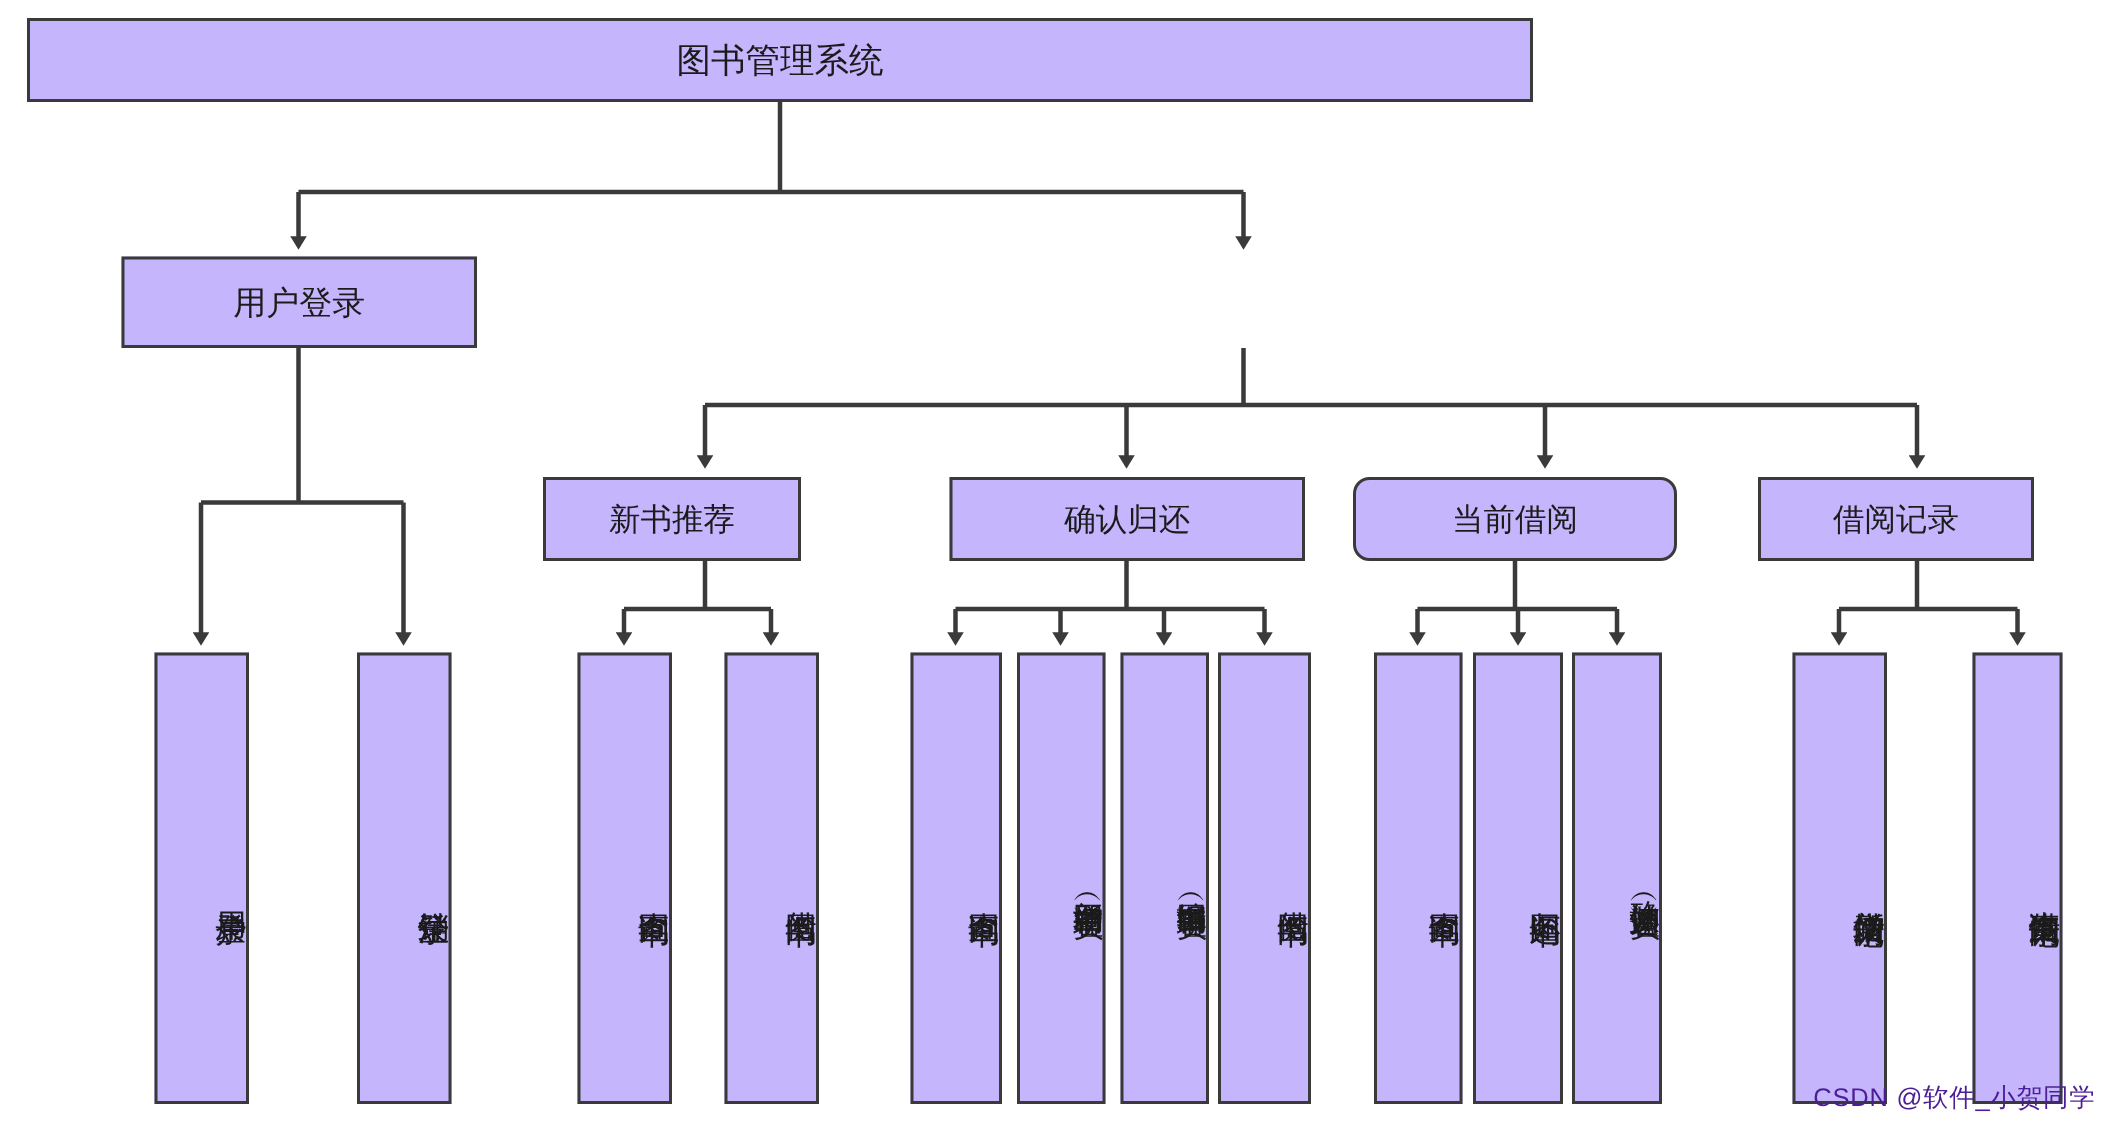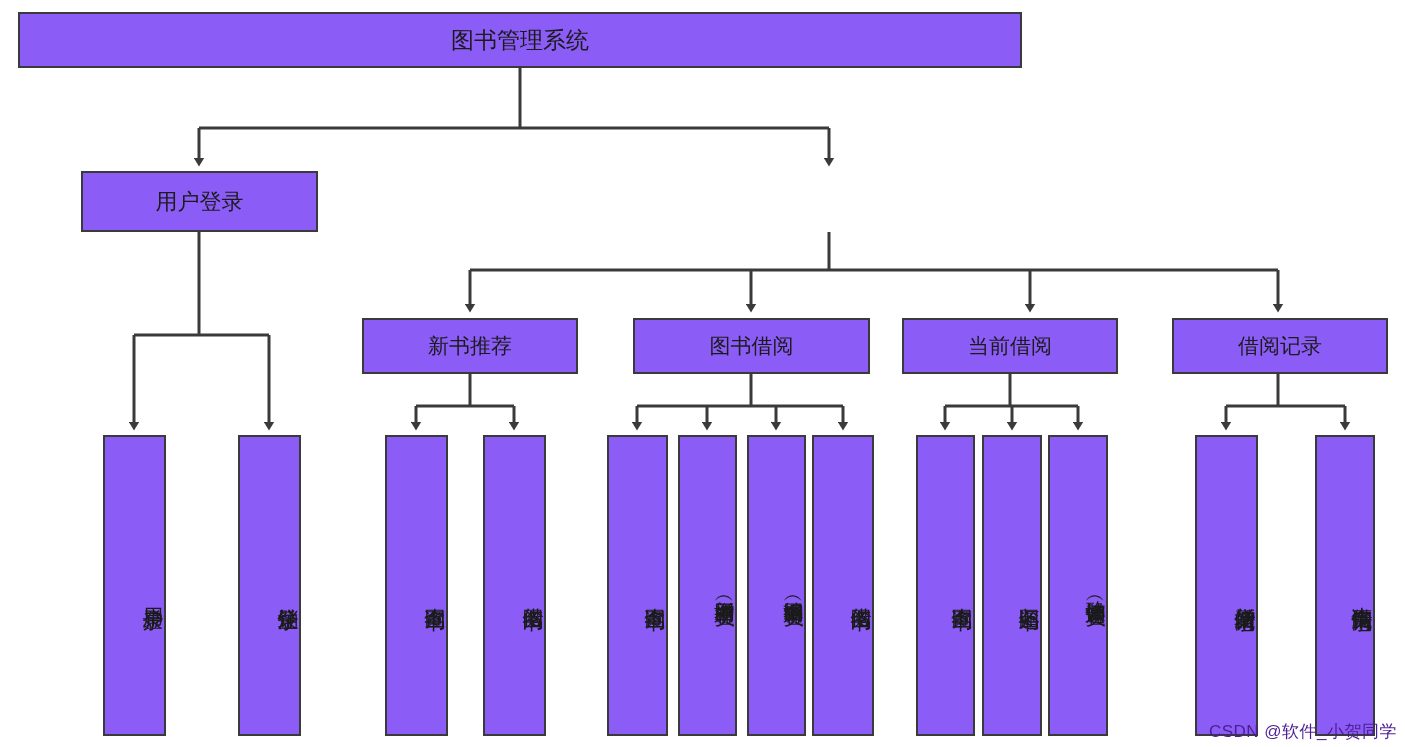--- a/index.html
+++ b/index.html
@@ -8,21 +8,21 @@
     background:#ffffff;
     font-family:"Liberation Sans","DejaVu Sans",sans-serif;
     overflow:hidden;
   }
   #canvas{position:relative;width:1405px;height:747px;}
   svg.connectors{position:absolute;left:0;top:0;width:1405px;height:747px;pointer-events:none;}
 
   .node{
     position:absolute;
     box-sizing:border-box;
-    background:#8b5cf6;
+    background:#c4b5fd;
     border:2.5px solid #3a3a3a;
     display:flex;
     align-items:center;
     justify-content:center;
     color:#1b1b1b;
   }
   .node.root{font-size:23px;}
   .node.lvl2{font-size:22px;}
   .node.lvl3{font-size:21px;}
 
@@ -101,24 +101,24 @@
       <path d="M1226,406 L1345,406"></path>
       <path d="M1226,406 L1226,423" marker-end="url(#arrow)"></path>
       <path d="M1345,406 L1345,423" marker-end="url(#arrow)"></path>
     </g>
   </svg>
 
   <div class="node root" style="left:18px;top:12px;width:1004px;height:56px;">图书管理系统</div>
 
   <div class="node lvl2" style="left:81px;top:171px;width:237px;height:61px;">用户登录</div>
 
-  <div class="node lvl3" style="left:362px;top:318px;width:216px;height:56px;">新书推荐</div>
-  <div class="node lvl3" style="left:633px;top:318px;width:237px;height:56px;">图书借阅</div>
-  <div class="node lvl3" style="left:902px;top:318px;width:216px;height:56px;">当前借阅</div>
-  <div class="node lvl3" style="left:1172px;top:318px;width:216px;height:56px;">借阅记录</div>
+  <div class="node lvl3" style="left:362px;top:318px;width:172px;height:56px;">新书推荐</div>
+  <div class="node lvl3" style="left:633px;top:318px;width:237px;height:56px;">确认归还</div>
+  <div class="node lvl3" style="left:902px;top:318px;width:216px;height:56px;border-radius:11px;">当前借阅</div>
+  <div class="node lvl3" style="left:1172px;top:318px;width:184px;height:56px;">借阅记录</div>
 
   <div class="node leaf" style="left:103px;top:435px;width:63px;height:301px;">用户登录</div>
   <div class="node leaf" style="left:238px;top:435px;width:63px;height:301px;">注销登录</div>
 
   <div class="node leaf" style="left:385px;top:435px;width:63px;height:301px;">查询图书</div>
   <div class="node leaf" style="left:483px;top:435px;width:63px;height:301px;">借阅图书</div>
 
   <div class="node leaf" style="left:607px;top:435px;width:61px;height:301px;">查询图书</div>
   <div class="node leaf tall" style="left:678px;top:435px;width:59px;height:301px;">新增图书（管理员）</div>
   <div class="node leaf tall" style="left:747px;top:435px;width:59px;height:301px;">编辑图书（管理员）</div>

